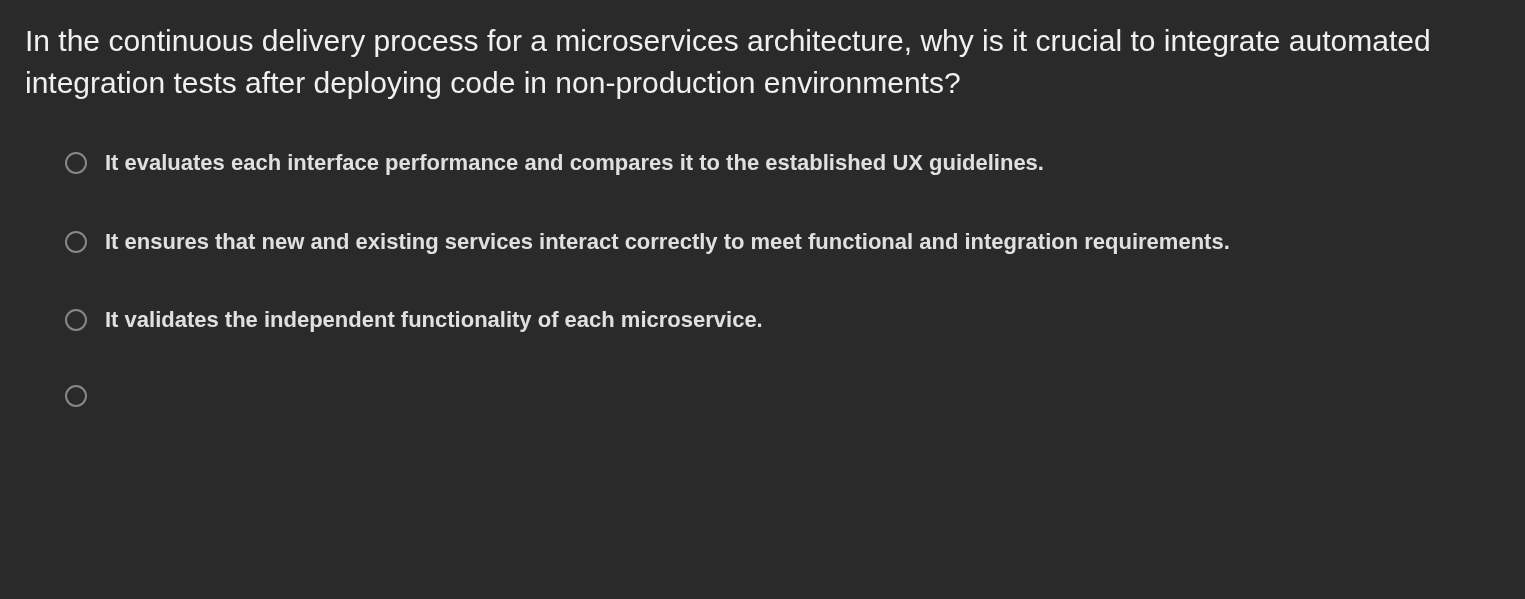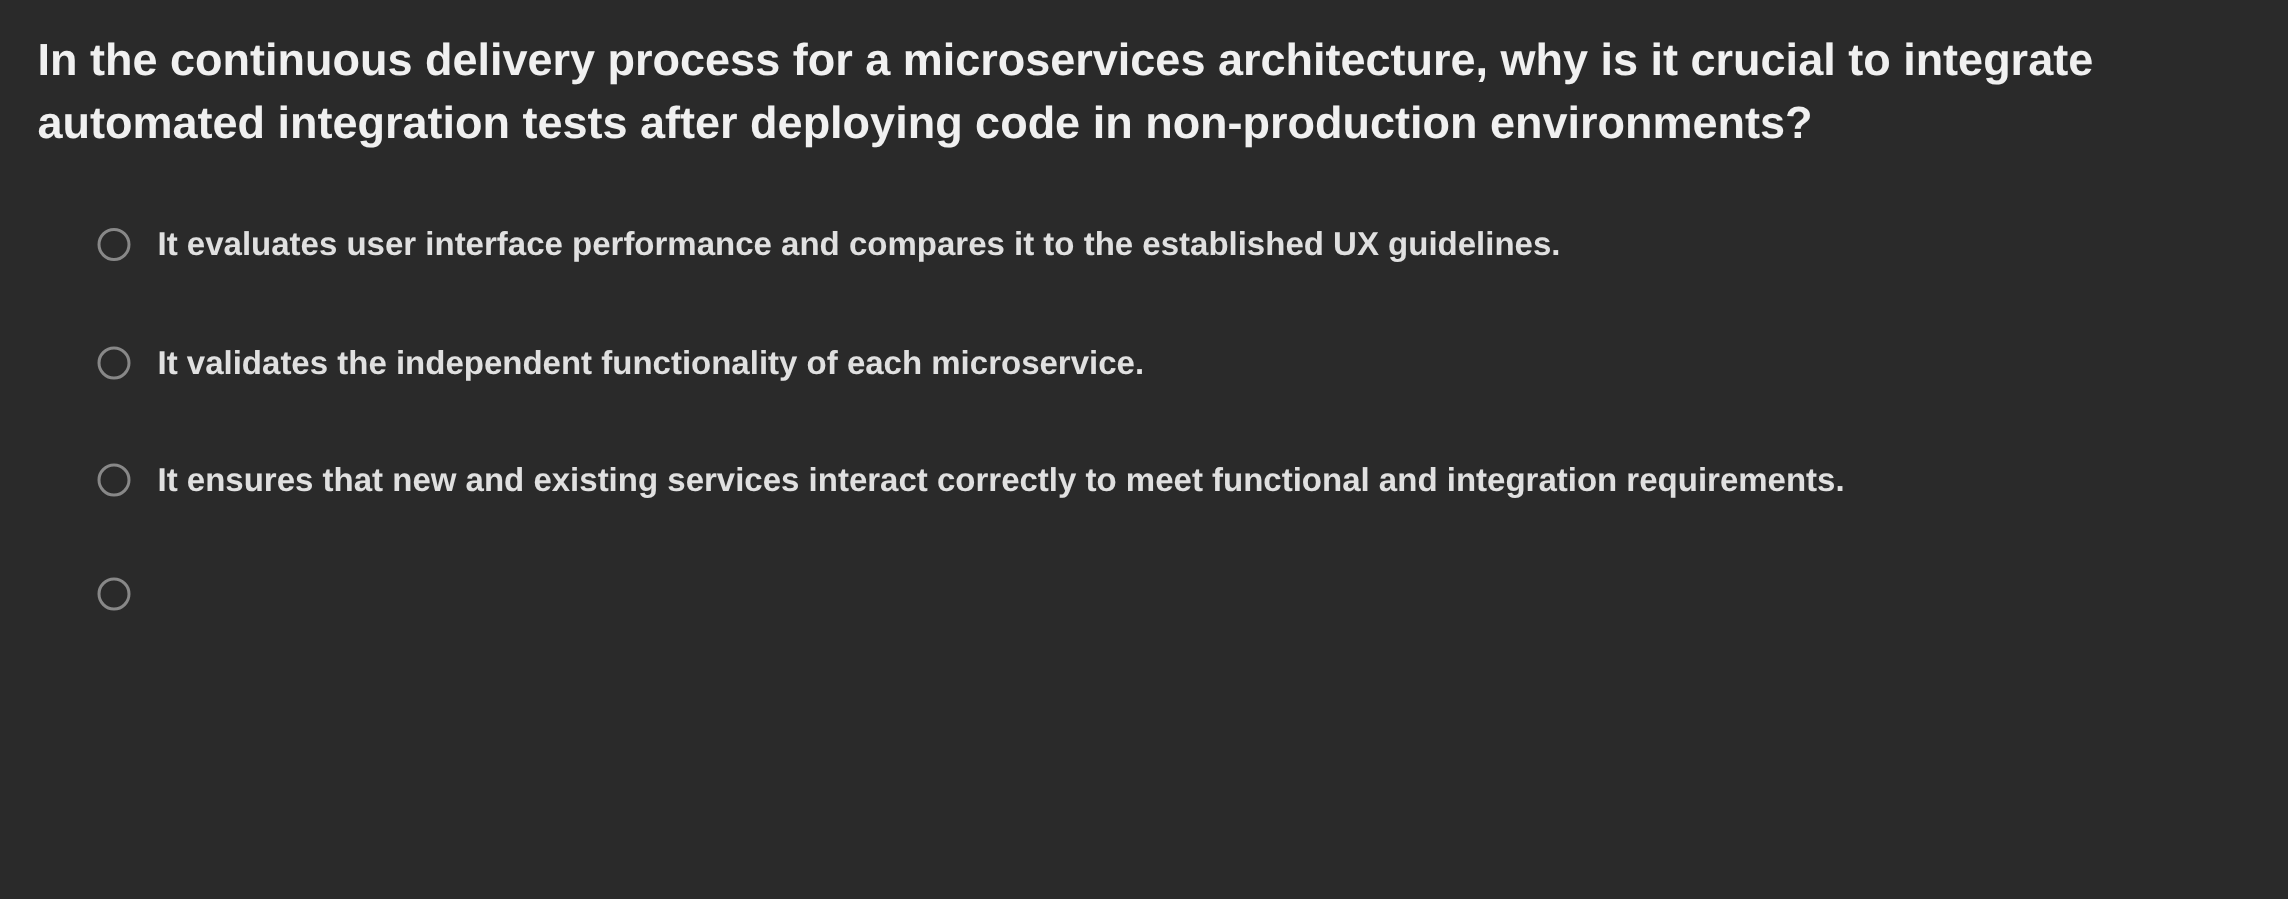--- a/index.html
+++ b/index.html
@@ -11,21 +11,21 @@
       background: #2a2a2a;
       color: #e8e8e8;
       font-family: Arial, Helvetica, sans-serif;
       width: 1525px;
       height: 599px;
       padding: 20px 25px;
       overflow: hidden;
     }
     .question {
       font-size: 30px;
-      font-weight: bold;
+      font-weight: normal;
       line-height: 1.4;
       margin-bottom: 45px;
       color: #f0f0f0;
     }
     .options {
       display: flex;
       flex-direction: column;
       gap: 50px;
       padding-left: 40px;
     }
@@ -51,26 +51,26 @@
     }
   </style>
 </head>
 <body>
 
 <div class="question">In the continuous delivery process for a microservices architecture, why is it crucial to integrate automated integration tests after deploying code in non-production environments?</div>
 
 <div class="options">
   <div class="option">
     <span class="radio-circle"></span>
-    <span class="option-text">It evaluates user interface performance and compares it to the established UX guidelines.</span>
+    <span class="option-text">It evaluates each interface performance and compares it to the established UX guidelines.</span>
+  </div>
+  <div class="option">
+    <span class="radio-circle"></span>
+    <span class="option-text">It ensures that new and existing services interact correctly to meet functional and integration requirements.</span>
   </div>
   <div class="option">
     <span class="radio-circle"></span>
     <span class="option-text">It validates the independent functionality of each microservice.</span>
   </div>
   <div class="option">
     <span class="radio-circle"></span>
-    <span class="option-text">It ensures that new and existing services interact correctly to meet functional and integration requirements.</span>
-  </div>
-  <div class="option">
-    <span class="radio-circle"></span>
   </div>
 </div>
 
 </body></html>

